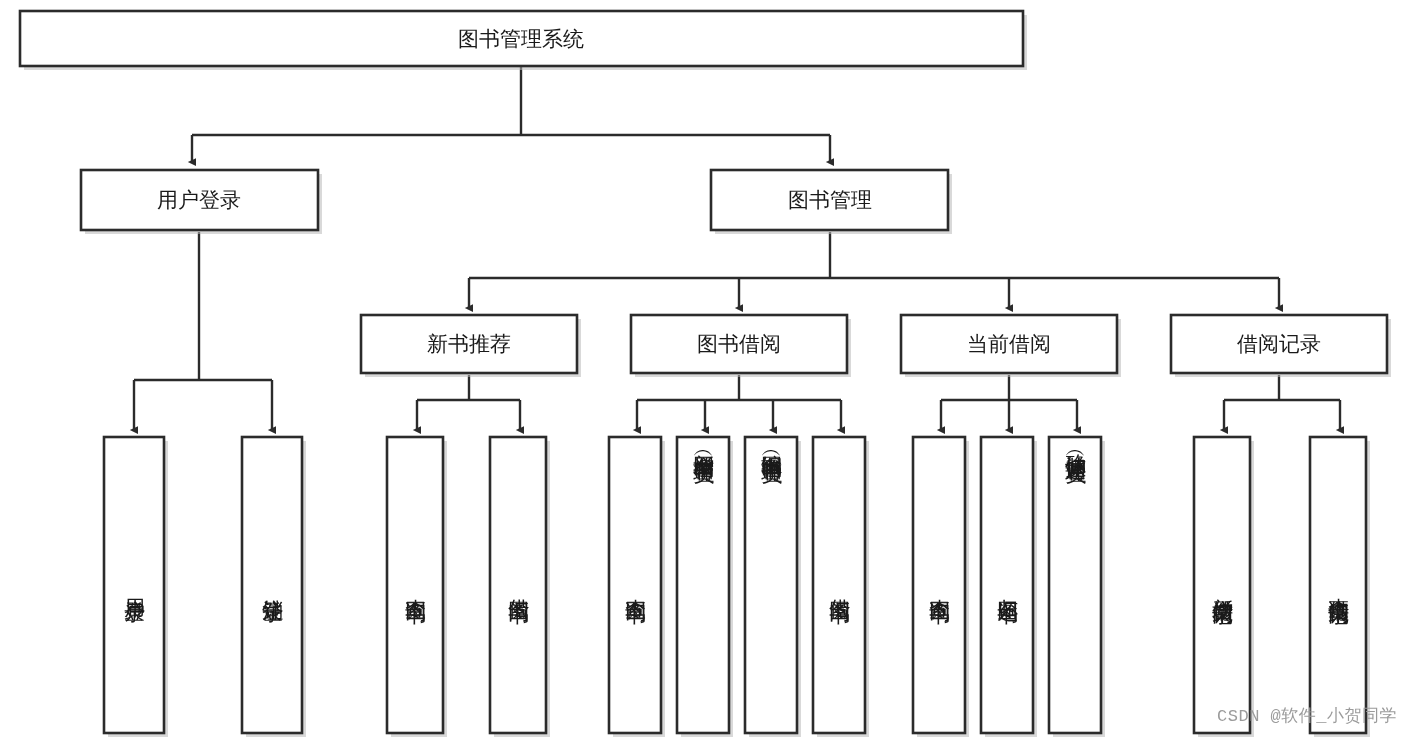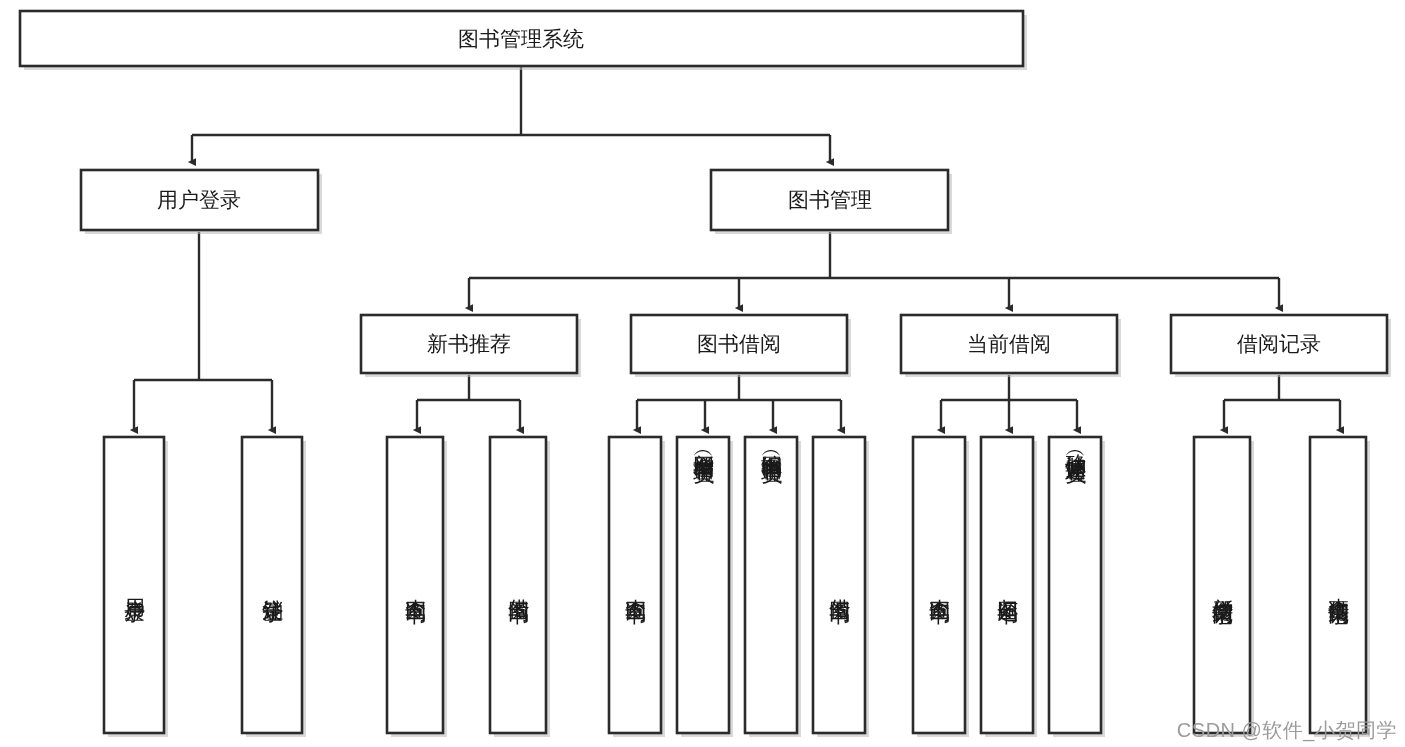--- a/index.html
+++ b/index.html
@@ -65,23 +65,23 @@
     font-size: 21px;
     line-height: 1.32;
     color: #1a1a1a;
     letter-spacing: 1.5px;
     white-space: nowrap;
     text-align: center;
   }
   .watermark {
     position: absolute;
     right: 8px;
-    bottom: 3px;
-    font-family: Liberation Sans, sans-serif;
-    font-size: 20px;
+    bottom: 20px;
+    font-family: Liberation Mono, monospace;
+    font-size: 17px;
     color: #9b9b9b;
     letter-spacing: 0.5px;
     white-space: nowrap;
   }
 </style>
 </head>
 <body>
 
 <div id="diagram-root">
 

